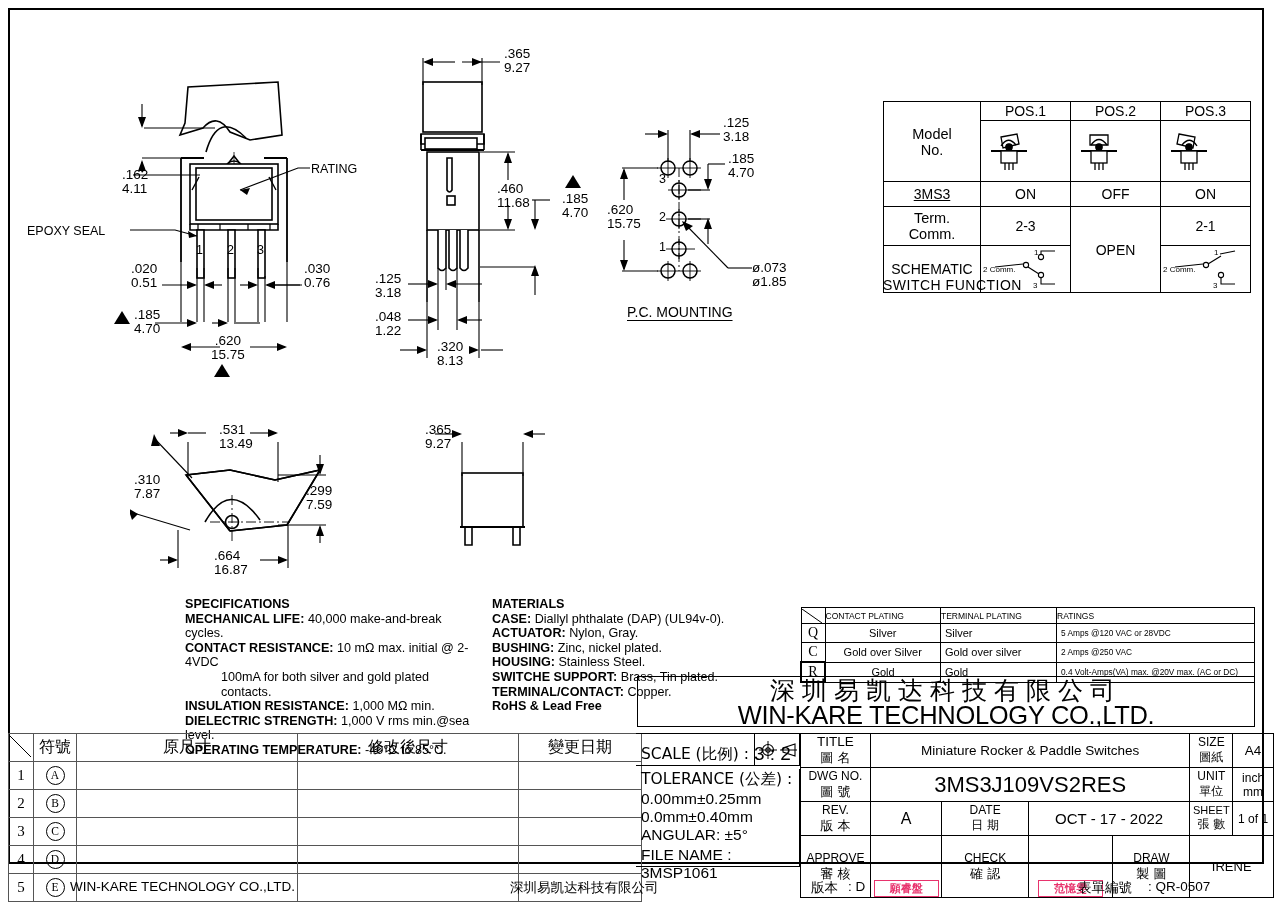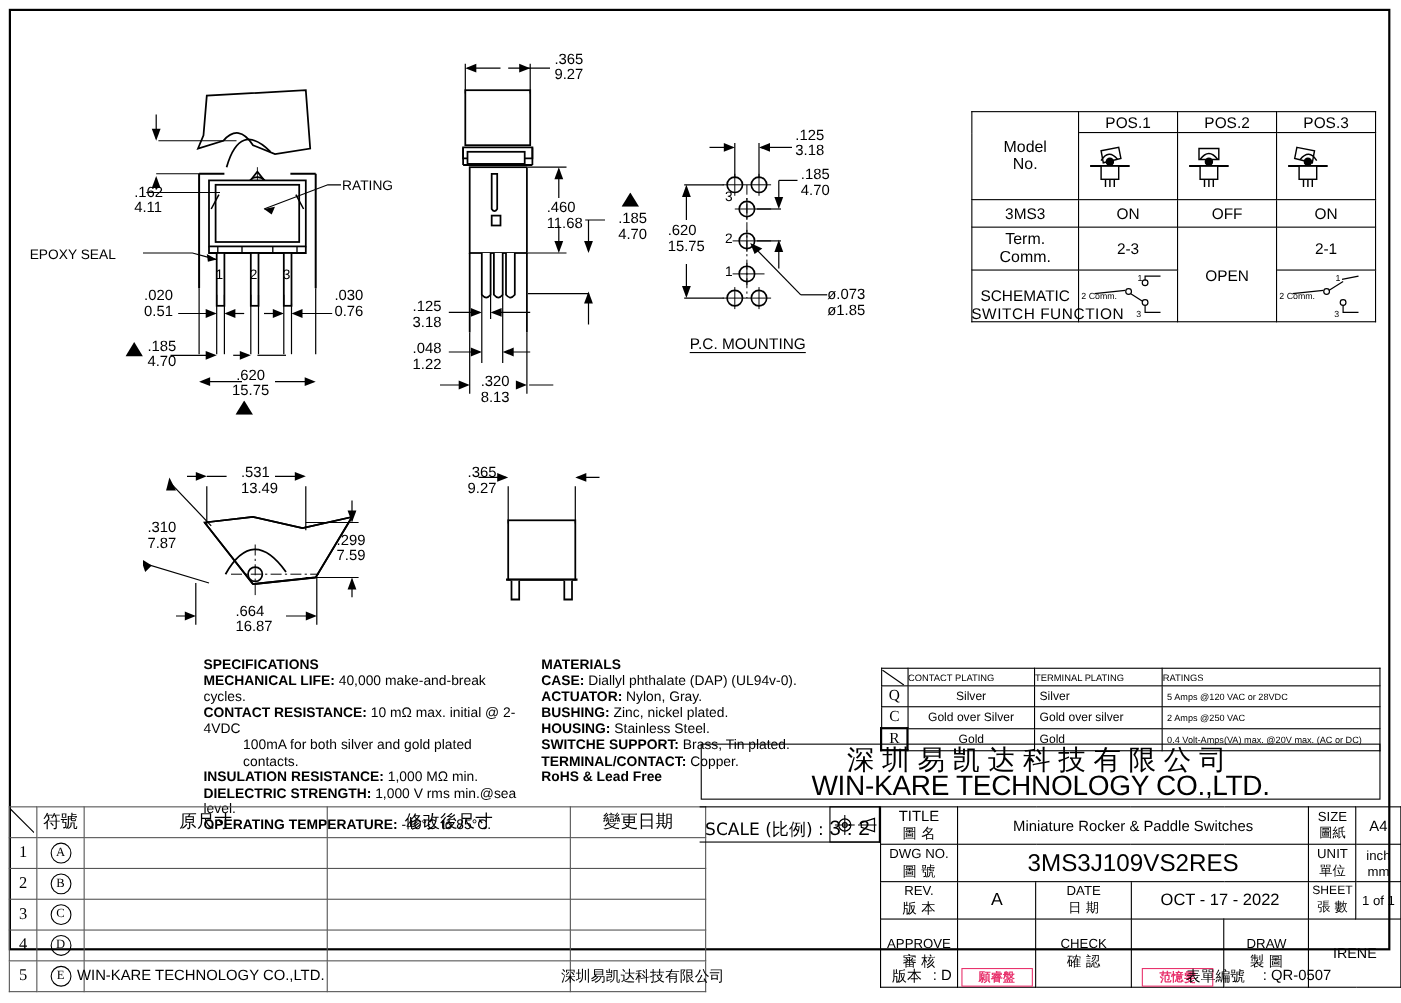--- a/index.html
+++ b/index.html
@@ -505,21 +505,21 @@
             <line x1="8" y1="22" x2="44" y2="22" stroke-width="1.8"></line>
             <rect x="18" y="22" width="16" height="12" fill="#fff"></rect>
             <line x1="22" y1="34" x2="22" y2="41"></line>
                 <line x1="26" y1="34" x2="26" y2="41"></line>
                 <line x1="30" y1="34" x2="30" y2="41"></line>
           </g>
         </svg>
       </td>
     </tr>
     <tr>
-      <td style="height:22px;">3MS3</td>
+      <td style="height:22px;text-decoration:underline;">3MS3</td>
       <td>ON</td>
       <td>OFF</td>
       <td>ON</td>
     </tr>
     <tr>
       <td style="height:36px;">
         <div class="fnm">Term.</div>
         <div class="fnm">Comm.</div>
       </td>
       <td>2-3</td>
@@ -673,20 +673,30 @@
     </tr>
   </tbody>
     </table>
 
   <div id="scale">
     <div style="width:164px;height:33px;border:1px solid #000;border-left:none;box-sizing:border-box;
                 display:flex;align-items:flex-end;padding-left:5px;">
       <span class="r cjk">SCALE (比例) :</span>
       <span style="font-size:19px;margin-left:5px;">3 : 2</span>
     </div>
+    <div style="width:164px;height:98px;border:1px solid #000;border-top:none;border-left:none;box-sizing:border-box;padding-left:5px;">
+      <div class="r cjk" style="margin-top:3px;">TOLERANCE (公差) :</div>
+      <div class="r">0.00mm±0.25mm</div>
+      <div class="r">0.0mm±0.40mm</div>
+      <div class="r">ANGULAR: ±5°</div>
+      <div class="r" style="margin-top:2px;">
+        <span>FILE NAME :</span>
+        <span>3MSP1061</span>
+      </div>
+    </div>
   </div>
 
   <div class="abs" style="left:800px;top:733px;width:0;height:0;"></div>
   <div class="abs" style="left:777px;top:733px;width:0;"></div>
   <div class="abs" style="left:754px;top:733px;width:46px;height:33px;border:1px solid #000;box-sizing:border-box;
               display:flex;align-items:center;justify-content:center;gap:2px;">
     <svg width="20" height="20" viewBox="0 0 20 20">
       <circle cx="10" cy="10" r="5.5" fill="none" stroke="#000" stroke-width="1.1"></circle>
       <circle cx="10" cy="10" r="2.2" fill="none" stroke="#000" stroke-width="1.1"></circle>
       <line x1="1" y1="10" x2="19" y2="10" stroke="#000" stroke-width="1"></line>

